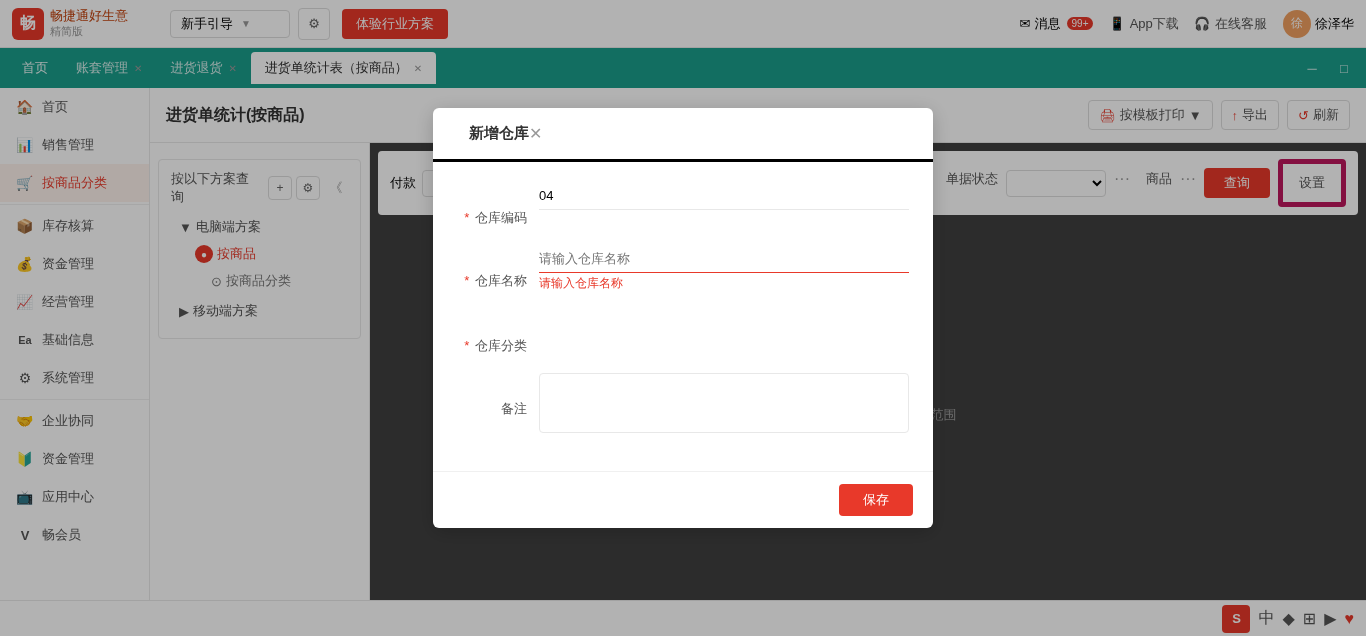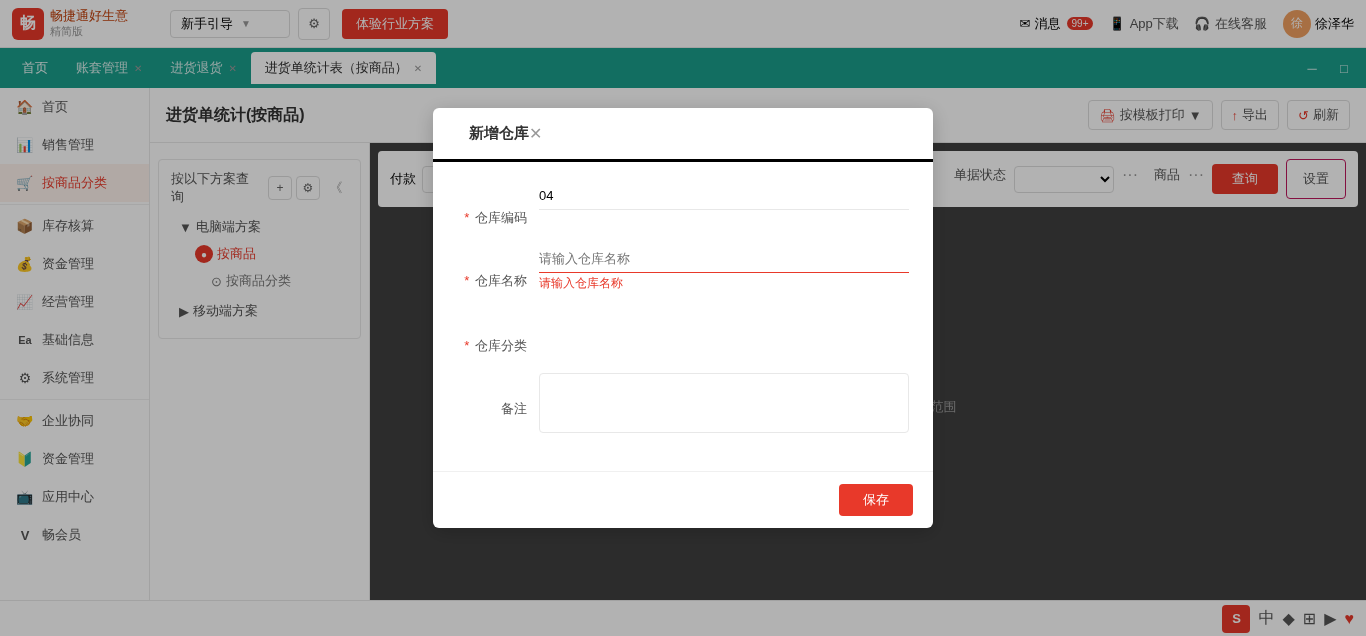--- a/index.html
+++ b/index.html
@@ -126,21 +126,21 @@
     .collapse-btn { width: 24px; height: 24px; display: flex; align-items: center; justify-content: center; cursor: pointer; color: #999; }
 
     .filter-tree { margin-top: 8px; padding-left: 8px; }
     .tree-section { margin-bottom: 4px; }
     .tree-header { display: flex; align-items: center; gap: 4px; padding: 4px 0; cursor: pointer; color: #555; font-size: 13px; }
     .tree-item { display: flex; align-items: center; gap: 4px; padding: 5px 0 5px 16px; cursor: pointer; color: #555; font-size: 13px; }
     .tree-item.active { color: #e8392a; }
     .tree-item .orange-circle { width: 18px; height: 18px; background: #e8392a; border-radius: 50%; display: flex; align-items: center; justify-content: center; color: white; font-size: 10px; }
     .tree-sub-item { padding: 4px 0 4px 32px; display: flex; align-items: center; gap: 4px; cursor: pointer; color: #777; font-size: 13px; }
     .query-btn { background: #e8392a; color: white; border: none; border-radius: 4px; padding: 6px 20px; cursor: pointer; font-size: 13px; }
-    .set-btn { border: 1px solid #be185d; background: #fff; color: #555; border-radius: 4px; padding: 10px 16px; cursor: pointer; font-size: 13px; }
+    .set-btn { border: 5px solid #be185d; background: #fff; color: #555; border-radius: 4px; padding: 10px 16px; cursor: pointer; font-size: 13px; }
 
     
     .empty-state { display: flex; flex-direction: column; align-items: center; justify-content: center; padding: 40px; color: #999; }
     .empty-hint { font-size: 13px; margin-top: 8px; }
 
     
     .overlay {
       position: fixed; top: 0; left: 0; width: 100%; height: 100%;
       background: rgba(0,0,0,0.3); z-index: 100;
       display: flex; align-items: center; justify-content: center;

